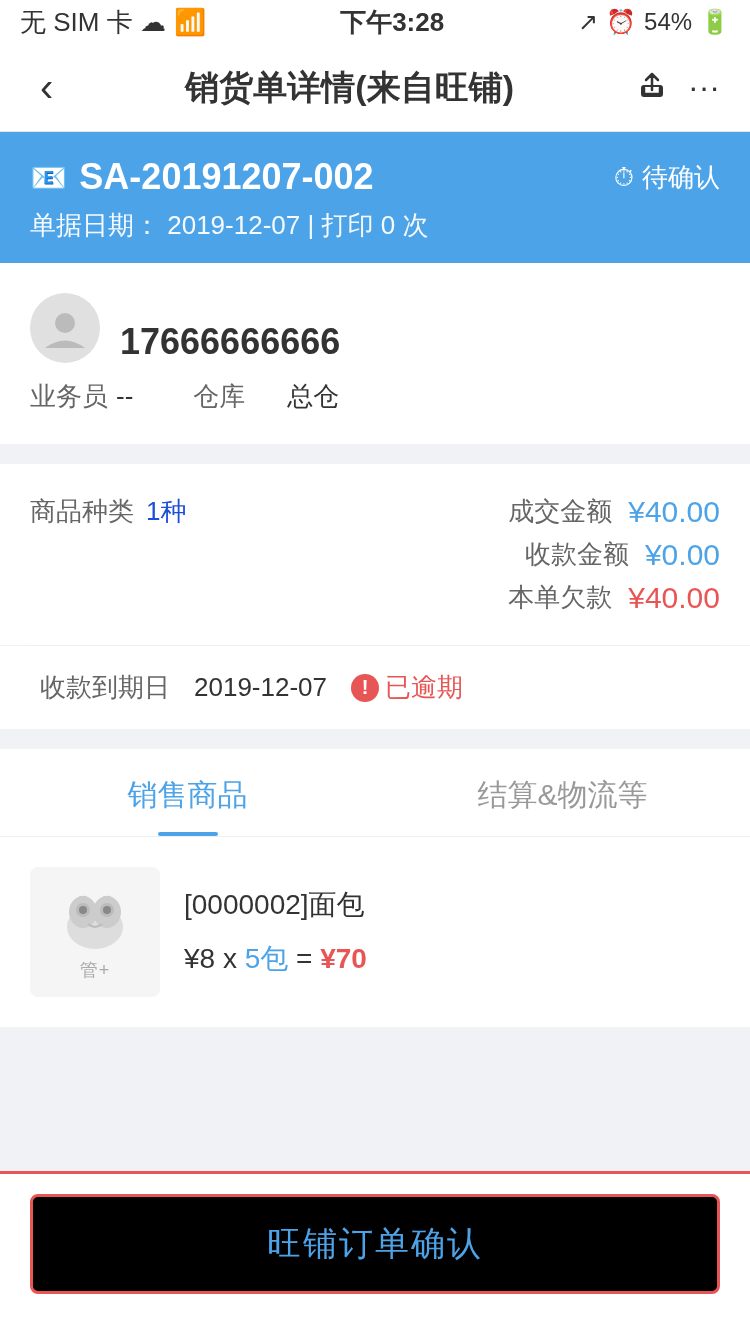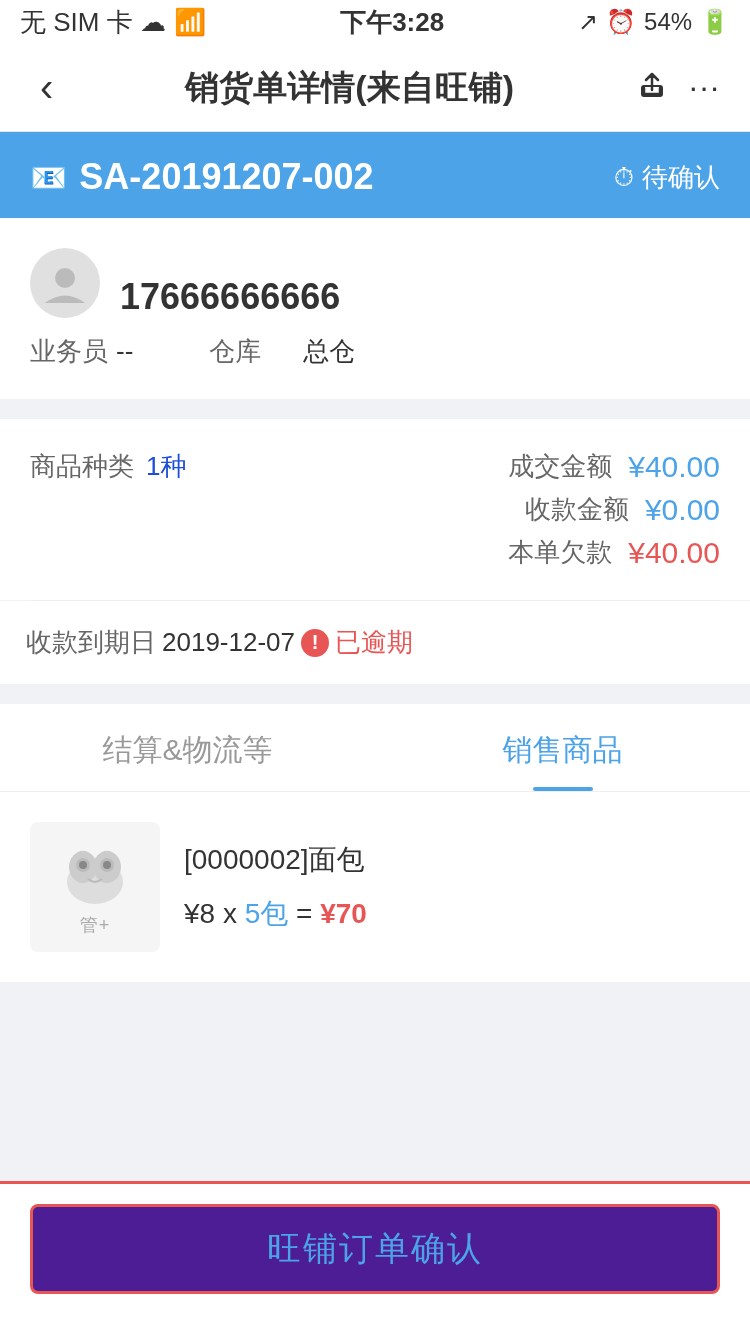--- a/index.html
+++ b/index.html
@@ -133,21 +133,21 @@
       margin-top: 16px;
       font-size: 26px;
       color: #666;
     }
     .customer-meta-item {
       display: flex;
       align-items: center;
       gap: 8px;
     }
     .customer-meta-item + .customer-meta-item {
-      margin-left: 76px;
+      margin-left: 60px;
       gap: 21px;
     }
     .meta-label { color: #666; }
     .meta-value { color: #333; }
 
     
     .divider {
       height: 20px;
       background: #f0f2f5;
     }
@@ -186,24 +186,24 @@
       gap: 16px;
       font-size: 26px;
     }
     .summary-item-label { color: #666; }
     .amount-blue { color: #4da3e8; font-size: 30px; font-weight: 500; }
     .amount-red { color: #e85555; font-size: 30px; font-weight: 500; }
 
     
     .due-section {
       background: #fff;
-      padding: 24px 26px;
-      display: flex;
-      align-items: center;
-      gap: 6px;
+      padding: 24px 40px;
+      display: flex;
+      align-items: center;
+      gap: 24px;
       font-size: 26px;
       color: #666;
     }
     .due-date { color: #333; }
     .overdue-badge {
       display: flex;
       align-items: center;
       gap: 6px;
       color: #e85555;
       font-size: 26px;
@@ -312,22 +312,22 @@
       position: fixed;
       bottom: 0;
       left: 0;
       width: 750px;
       background: #fff;
       padding: 20px 30px 40px;
       border-top: 3px solid #e85555;
     }
     .confirm-btn {
       width: 100%;
-      height: 90px;
-      background: #4c1d95;
+      height: 100px;
+      background: #000000;
       border: 3px solid #e85555;
       border-radius: 8px;
       font-size: 34px;
       color: #4da3e8;
       cursor: pointer;
       display: flex;
       align-items: center;
       justify-content: center;
       letter-spacing: 2px;
     }
@@ -373,20 +373,29 @@
   <div class="order-header">
     <div class="order-header-row1">
       <div class="order-id">
         <span style="font-size:30px;">📧</span>
         <span>SA-20191207-002</span>
       </div>
       <div class="order-status">
         <span>⏱</span>
         <span>待确认</span>
       </div>
+    </div>
+    <div class="order-date-row">
+      <span>单据日期：</span>
+      <span>2019-12-07</span>
+      <span> | </span>
+      <span>打印</span>
+      <span> </span>
+      <span>0</span>
+      <span>次</span>
     </div>
   </div>
 
   <div class="customer-section">
     <div class="customer-row">
       <div class="avatar">
         <svg width="40" height="40" viewBox="0 0 40 40" fill="none">
           <circle cx="20" cy="15" r="10" fill="#bbb"></circle>
           <path d="M0 40 Q20 25 40 40" fill="#bbb"></path>
         </svg>
@@ -441,25 +450,25 @@
     <div class="overdue-badge">
       <div class="overdue-icon">!</div>
       <span>已逾期</span>
     </div>
   </div>
 
   <div class="divider"></div>
 
   <div class="tabs-section">
     <div class="tabs-row">
+      <div class="tab-item active">
+        <span>销售商品</span>
+      </div>
       <div class="tab-item">
         <span>结算&amp;物流等</span>
-      </div>
-      <div class="tab-item active">
-        <span>销售商品</span>
       </div>
     </div>
   </div>
 
   <div class="product-section">
     <div class="product-item">
       <div class="product-thumb">
         <div class="product-thumb-inner">
 
           <svg width="80" height="70" viewBox="0 0 80 70" fill="none">

